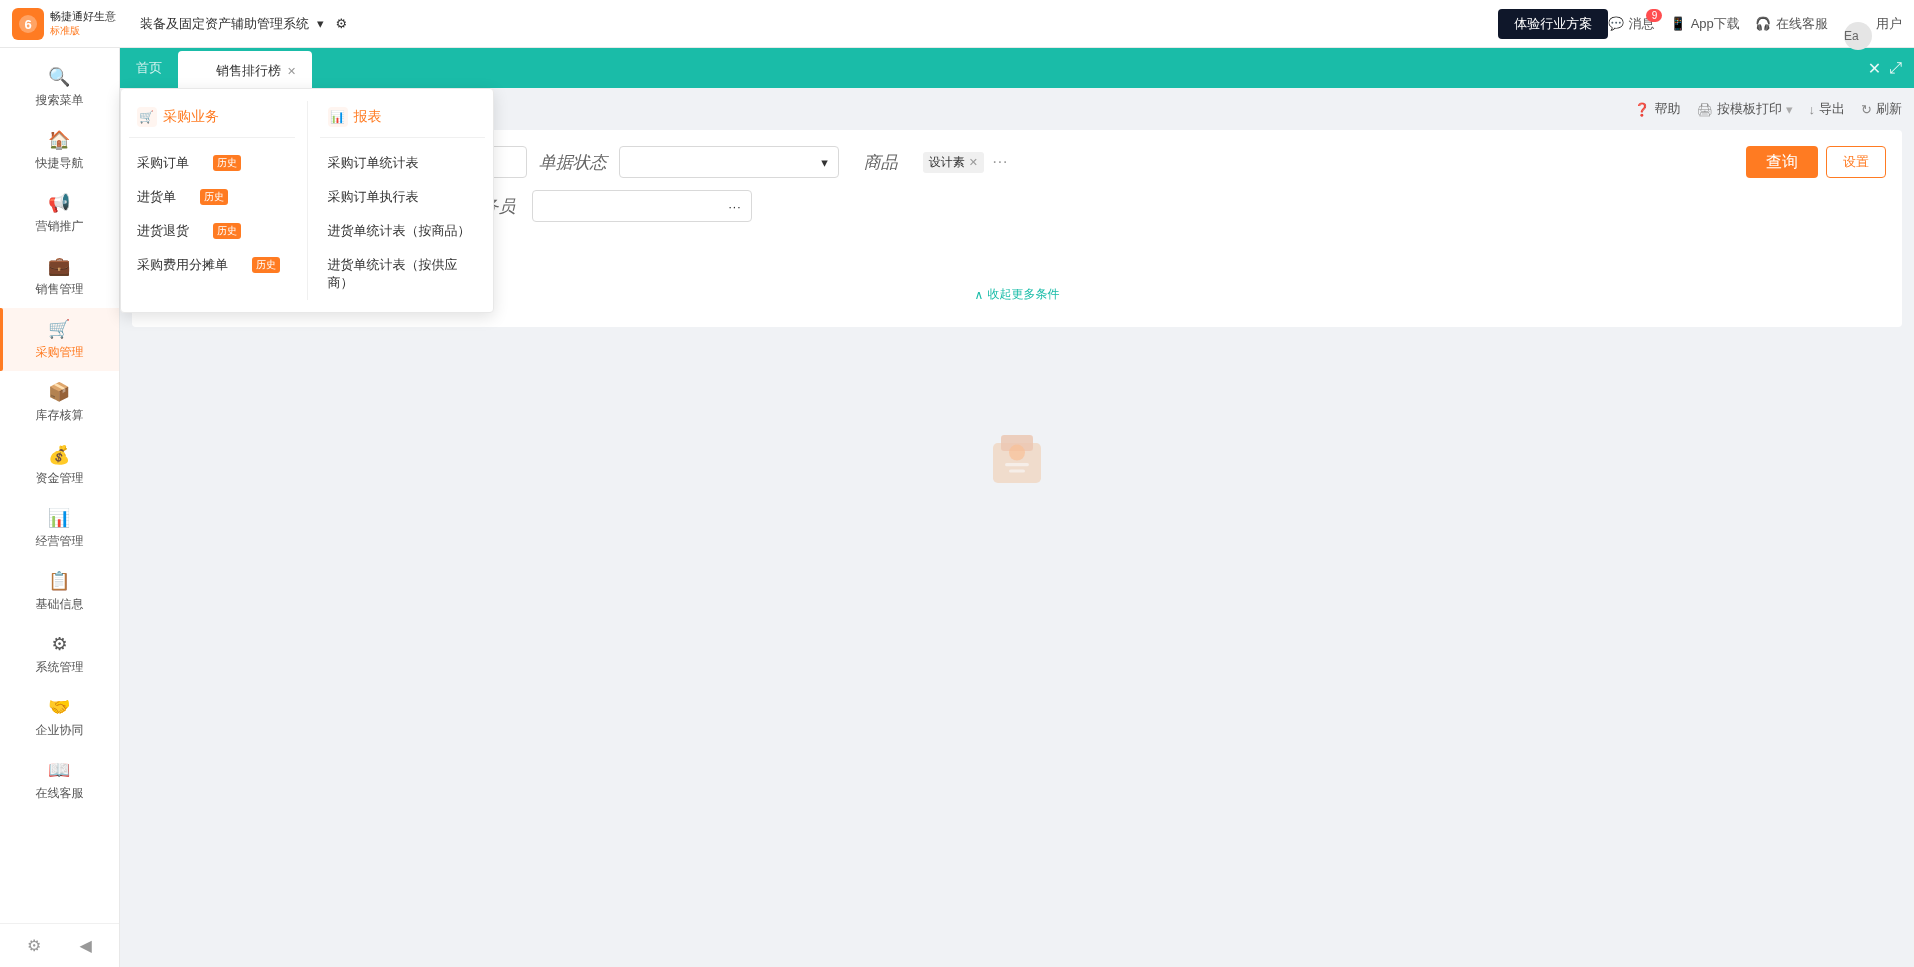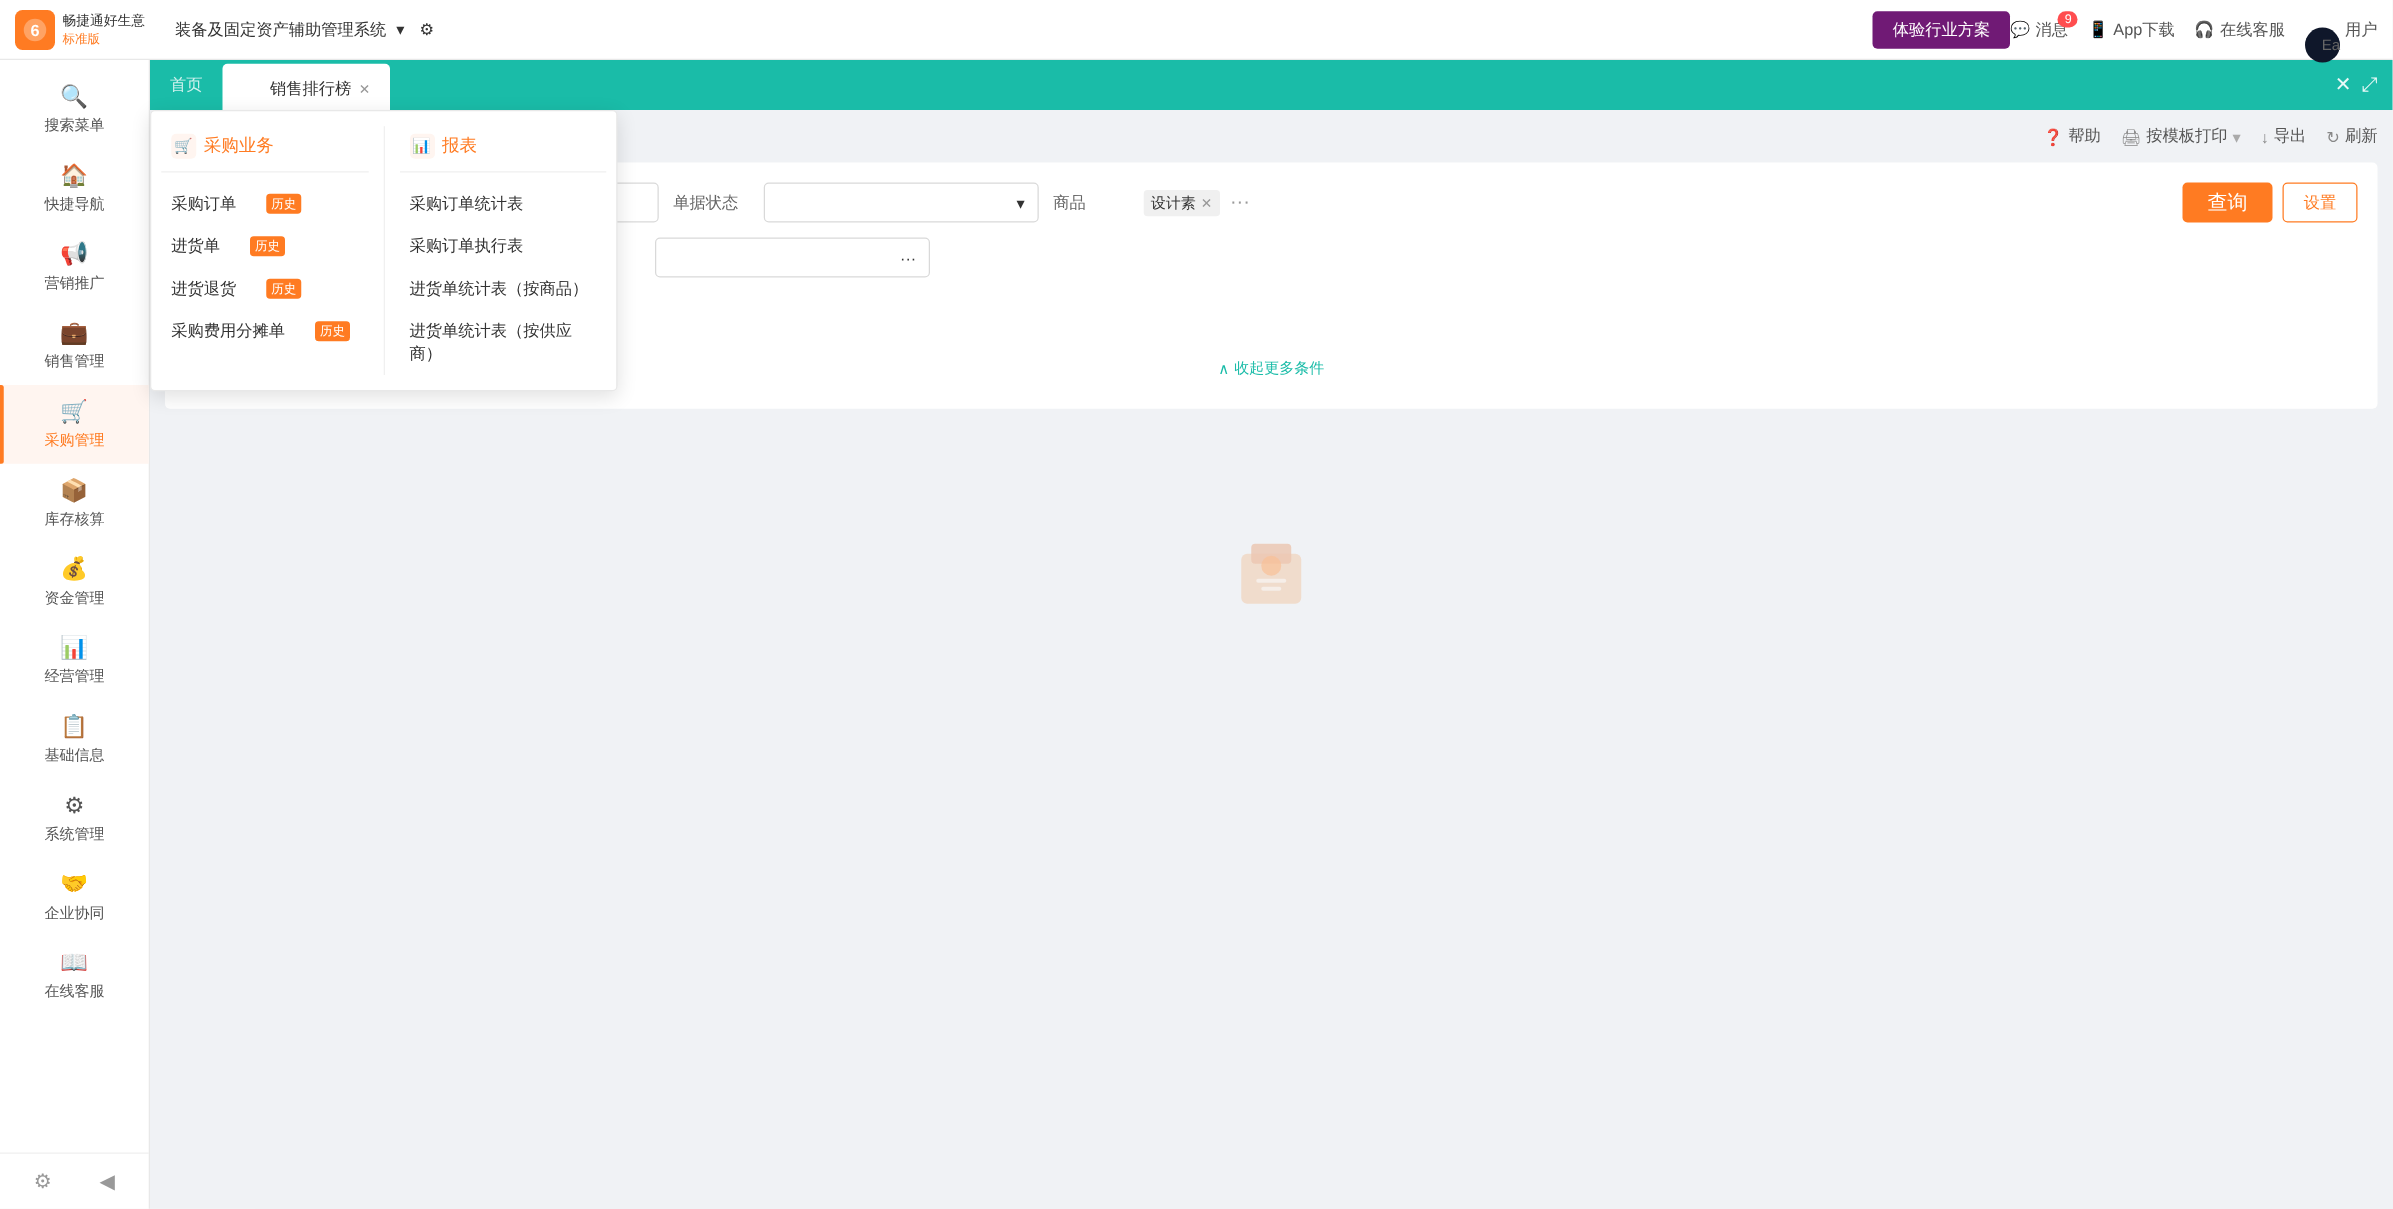--- a/index.html
+++ b/index.html
@@ -36,21 +36,21 @@
       display: flex;
       align-items: center;
       gap: 8px;
       margin-left: 8px;
     }
     .system-title span { font-size: 13px; color: #333; }
     .title-arrow { color: #999; font-size: 12px; cursor: pointer; }
     .settings-icon { color: #666; font-size: 16px; cursor: pointer; margin-left: 4px; }
 
     .industry-btn {
-      background: #701a75;
+      background: #0f172a;
       color: white;
       border: none;
       padding: 6px 16px;
       border-radius: 4px;
       font-size: 13px;
       cursor: pointer;
       margin-left: 12px;
     }
 
     .header-right {
@@ -74,23 +74,23 @@
       background: #ff4d4f;
       color: white;
       font-size: 10px;
       border-radius: 10px;
       padding: 1px 4px;
       min-width: 16px;
       text-align: center;
     }
     .avatar {
       width: 28px; height: 28px;
-      background: #0f172a;
+      background: #e5e5e5;
       border-radius: 50%;
-      display: flex; align-items: center; justify-content: flex-end;
+      display: flex; align-items: center; justify-content: flex-start;
       color: #666; font-size: 13px; margin-top: 25px;
     }
 
     
     .sidebar {
       position: fixed;
       top: 48px; left: 0; bottom: 0;
       width: 120px;
       background: #fff;
       border-right: 1px solid #e8e8e8;
@@ -181,21 +181,21 @@
       padding: 16px;
       margin-bottom: 12px;
     }
     .filter-row {
       display: flex;
       align-items: center;
       gap: 12px;
       margin-bottom: 12px;
       flex-wrap: wrap;
     }
-    .filter-label { color: #666; font-size: 13px; white-space: nowrap; min-width: 60px; text-align: left; }
+    .filter-label { color: #666; font-size: 17px; white-space: nowrap; min-width: 60px; text-align: center; font-style: italic; }
     .filter-input {
       border: 1px solid #d9d9d9;
       border-radius: 4px;
       padding: 5px 10px;
       font-size: 13px;
       color: #333;
       background: #fff;
       height: 32px;
       min-width: 160px;
     }

